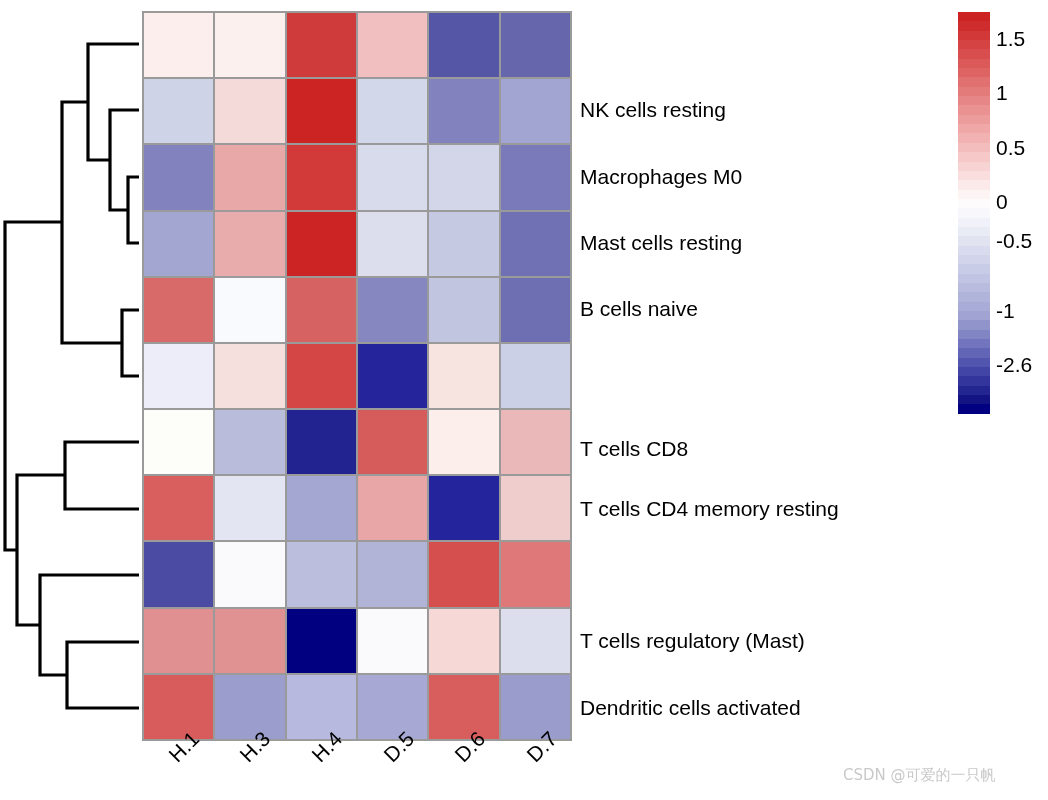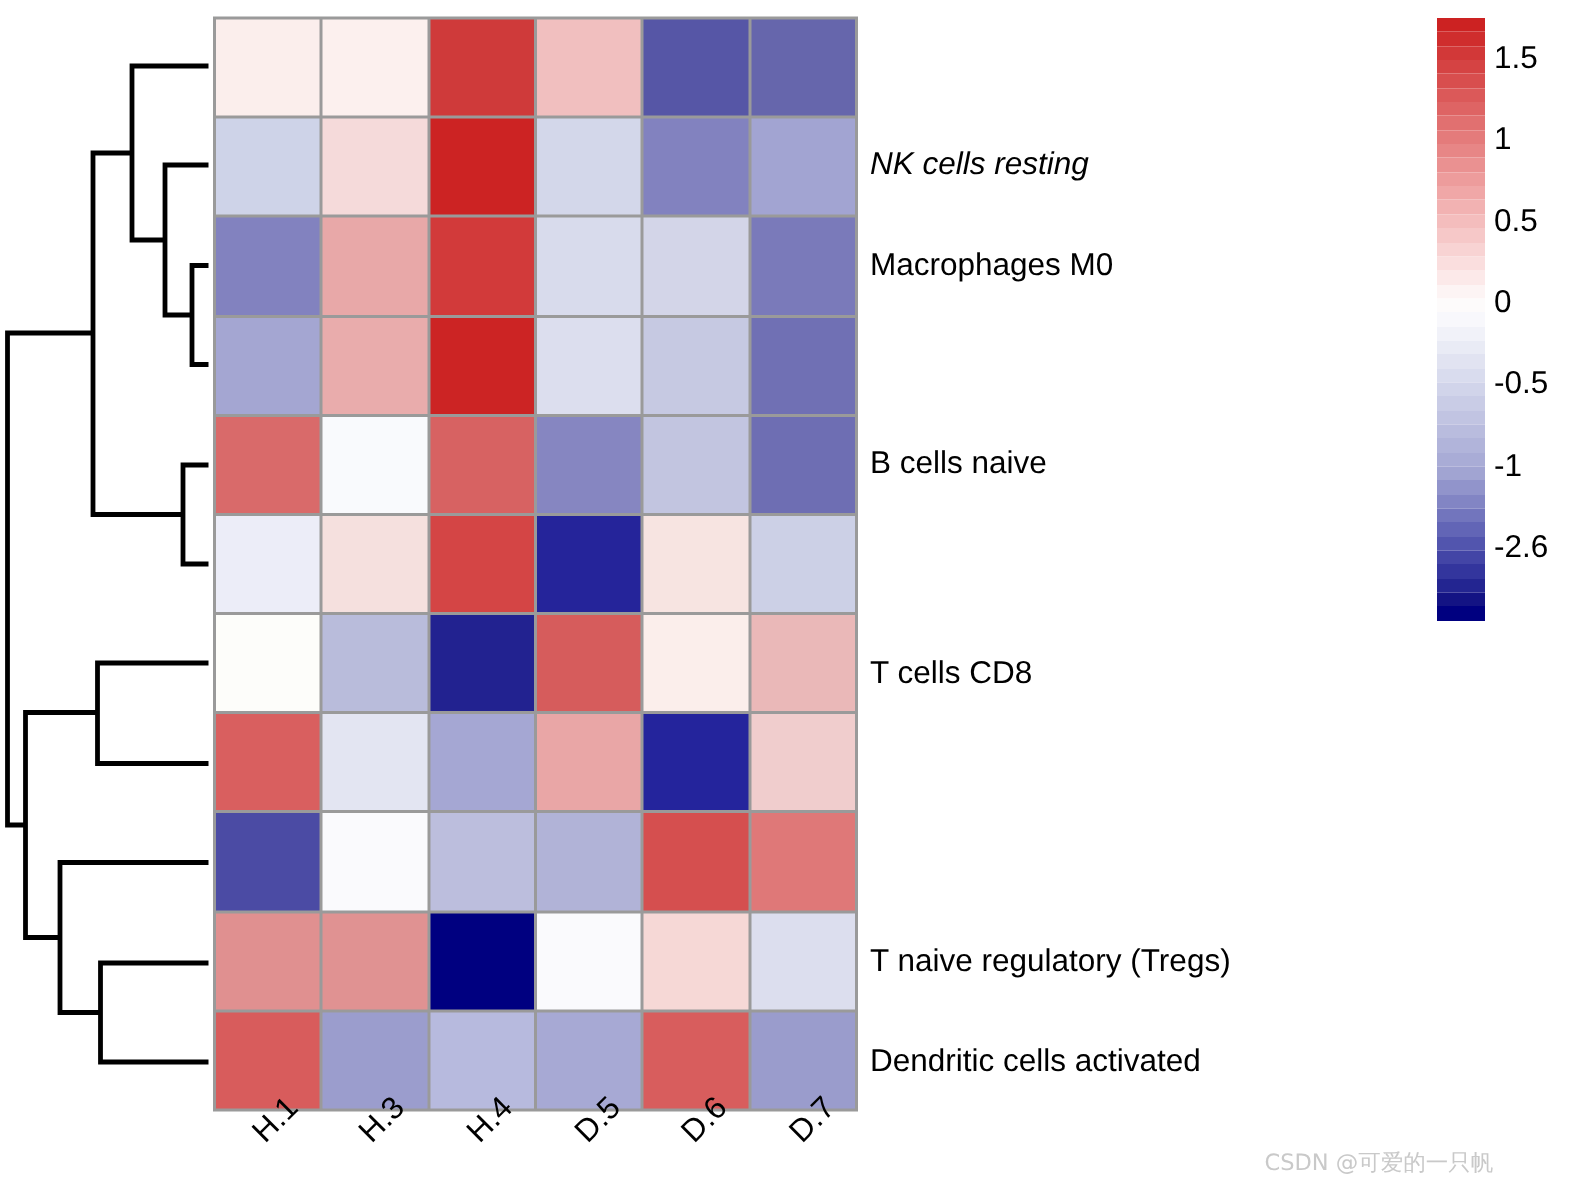--- a/index.html
+++ b/index.html
@@ -212,25 +212,27 @@
     <div class="cell" style="background: rgb(220, 222, 238);"></div>
     <div class="cell" style="background: rgb(216, 92, 92);"></div>
     <div class="cell" style="background: rgb(155, 157, 205);"></div>
     <div class="cell" style="background: rgb(183, 186, 222);"></div>
     <div class="cell" style="background: rgb(167, 169, 212);"></div>
     <div class="cell" style="background: rgb(216, 93, 93);"></div>
     <div class="cell" style="background: rgb(154, 156, 204);"></div>
   </div>
 
 <div id="row-labels">
-    <div class="row-label" style="top: 66.3636px; font-style: italic;">NK cells resting</div>
+    <div class="row-label" style="top: 66.3636px;">NK cells resting</div>
     <div class="row-label" style="top: 132.727px;">Macrophages M0</div>
+    <div class="row-label" style="top: 199.091px;">Mast cells resting</div>
     <div class="row-label" style="top: 265.455px;">B cells naive</div>
     <div class="row-label" style="top: 405px;">T cells CD8</div>
-    <div class="row-label" style="top: 597.273px;">T naive regulatory (Tregs)</div>
+    <div class="row-label" style="top: 464.545px;">T cells CD4 memory resting</div>
+    <div class="row-label" style="top: 597.273px;">T cells regulatory (Mast)</div>
     <div class="row-label" style="top: 663.636px;">Dendritic cells activated</div>
   </div>
 
 <div id="col-labels">
     <div class="col-label" style="left: 21.5px;">H.1</div>
     <div class="col-label" style="left: 93.1667px;">H.3</div>
     <div class="col-label" style="left: 164.833px;">H.4</div>
     <div class="col-label" style="left: 236.5px;">D.5</div>
     <div class="col-label" style="left: 308.167px;">D.6</div>
     <div class="col-label" style="left: 379.833px;">D.7</div>
@@ -281,18 +283,18 @@
       <div class="legend-band" style="background: rgb(35, 37, 145);"></div>
       <div class="legend-band" style="background: rgb(19, 19, 132);"></div>
       <div class="legend-band" style="background: rgb(0, 0, 128);"></div>
     </div>
 </div>
 <div id="legend-ticks">
     <div class="legend-tick" style="top: 27.1622px;">1.5</div>
     <div class="legend-tick" style="top: 81.4865px;">1</div>
     <div class="legend-tick" style="top: 135.811px;">0.5</div>
     <div class="legend-tick" style="top: 190.135px;">0</div>
-    <div class="legend-tick" style="top: 244px;">-0.5</div>
+    <div class="legend-tick" style="top: 229px;">-0.5</div>
     <div class="legend-tick" style="top: 298.784px;">-1</div>
     <div class="legend-tick" style="top: 353.108px;">-2.6</div>
   </div>
 
 <div id="watermark">CSDN @可爱的一只帆</div>
 
 </body></html>

